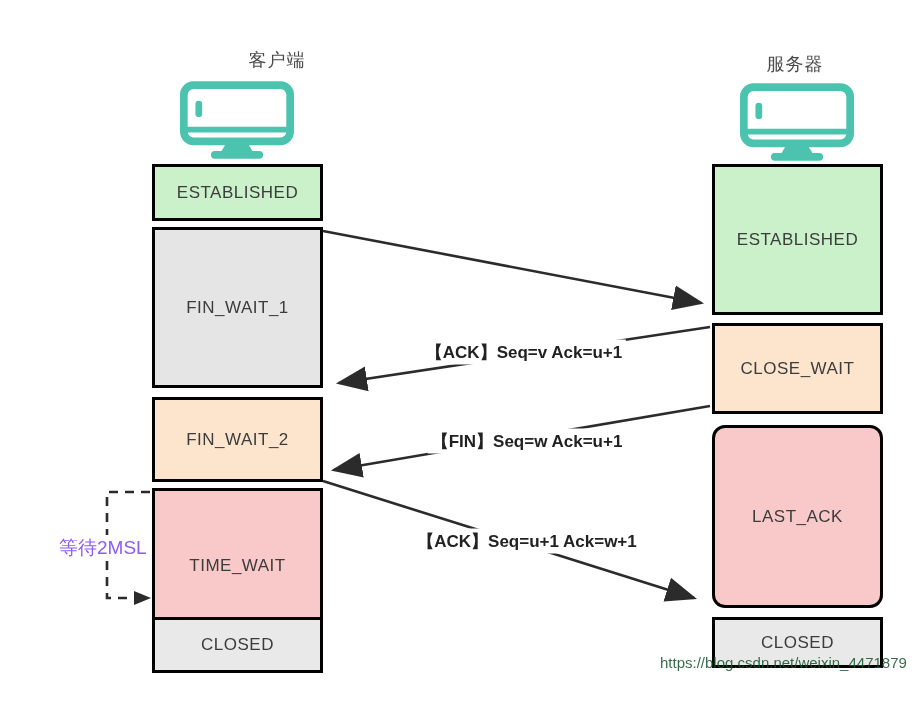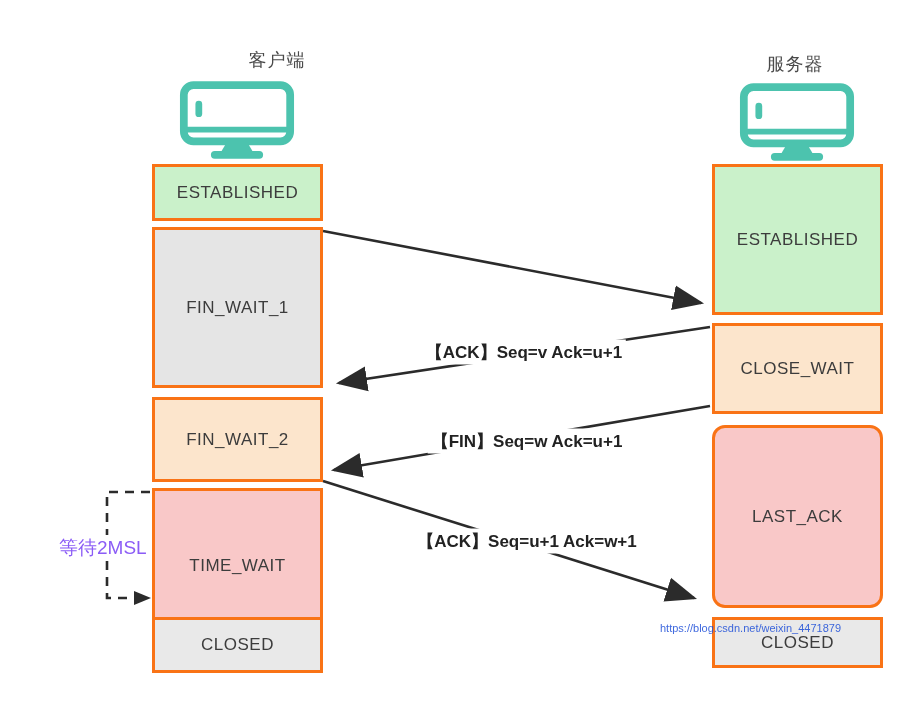--- a/index.html
+++ b/index.html
@@ -8,21 +8,21 @@
 
   
   .endpoint-title{position:absolute;transform:translateX(-50%);font-size:18px;color:#4a4a4a;letter-spacing:1px;}
   .t-client{left:237px;top:48px;margin-left:40px;}
   .t-server{left:795px;top:52px;}
   .monitor{position:absolute;width:116px;height:80px;}
   .m-client{left:179px;top:80px;}
   .m-server{left:739px;top:82px;}
 
   
-  .state-box{position:absolute;box-sizing:border-box;border:3px solid #f97316;
+  .state-box{position:absolute;box-sizing:border-box;border:3px solid #000000;
     display:flex;align-items:center;justify-content:center;
     font-size:17px;letter-spacing:0.5px;color:#3c3c3c;}
   .cb1{left:152px;top:164px;width:171px;height:57px;}
   .cb2{left:152px;top:227px;width:171px;height:161px;}
   .cb3{left:152px;top:397px;width:171px;height:85px;}
   .cb4{left:152px;top:488px;width:171px;height:156px;}
   .cb5{left:152px;top:617px;width:171px;height:56px;}
   .sb1{left:712px;top:164px;width:171px;height:151px;}
   .sb2{left:712px;top:323px;width:171px;height:91px;}
   .sb3{left:712px;top:425px;width:171px;height:183px;border-radius:13px;}
@@ -39,21 +39,21 @@
   .ml1{left:520px;top:267px;}
   .ml2{left:524px;top:352px;}
   .ml3{left:527px;top:441px;}
   .ml4{left:527px;top:541px;}
 
   
   .wait-label{position:absolute;left:58px;top:535px;font-size:19px;color:#8b5cf6;
     background:#fff;white-space:nowrap;padding:0 1px;}
 
   
-  .watermark{position:absolute;left:660px;top:622px;font-size:11px;color:#1d4ed8;
+  .watermark{position:absolute;left:660px;top:654px;font-size:15px;color:#14532d;
     opacity:0.85;white-space:nowrap;}
 </style>
 </head>
 <body>
 
 <div class="stage">
 
   <svg class="arrows">
     <defs>
       <marker id="ah" viewBox="0 0 10 8" refX="9" refY="4" markerWidth="12" markerHeight="10" orient="auto">

